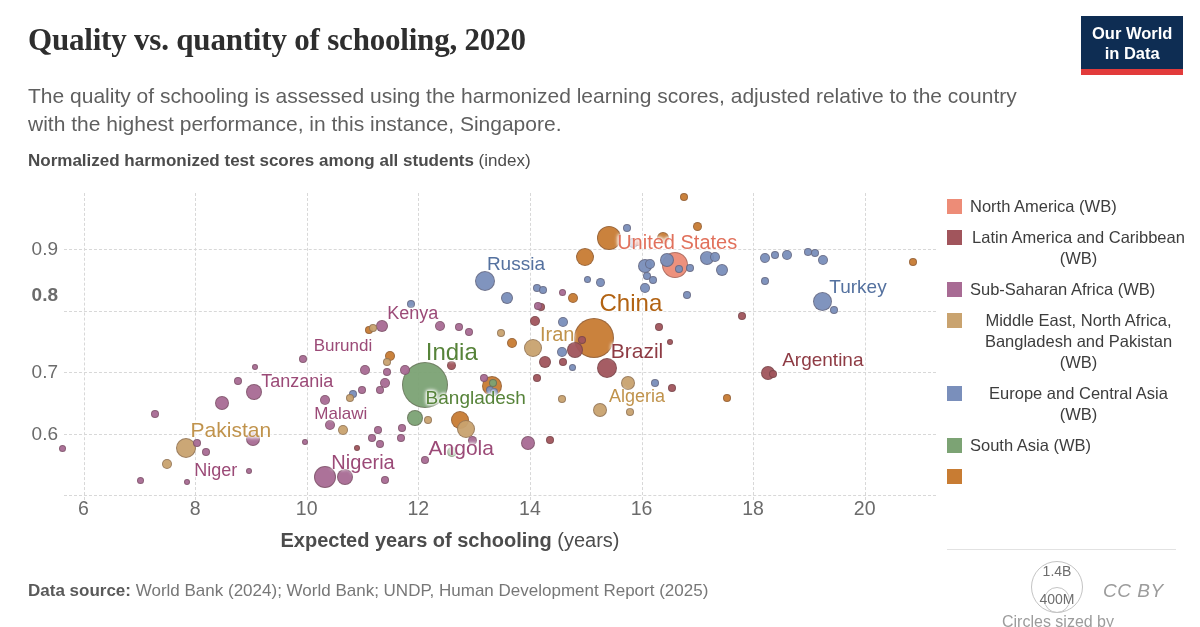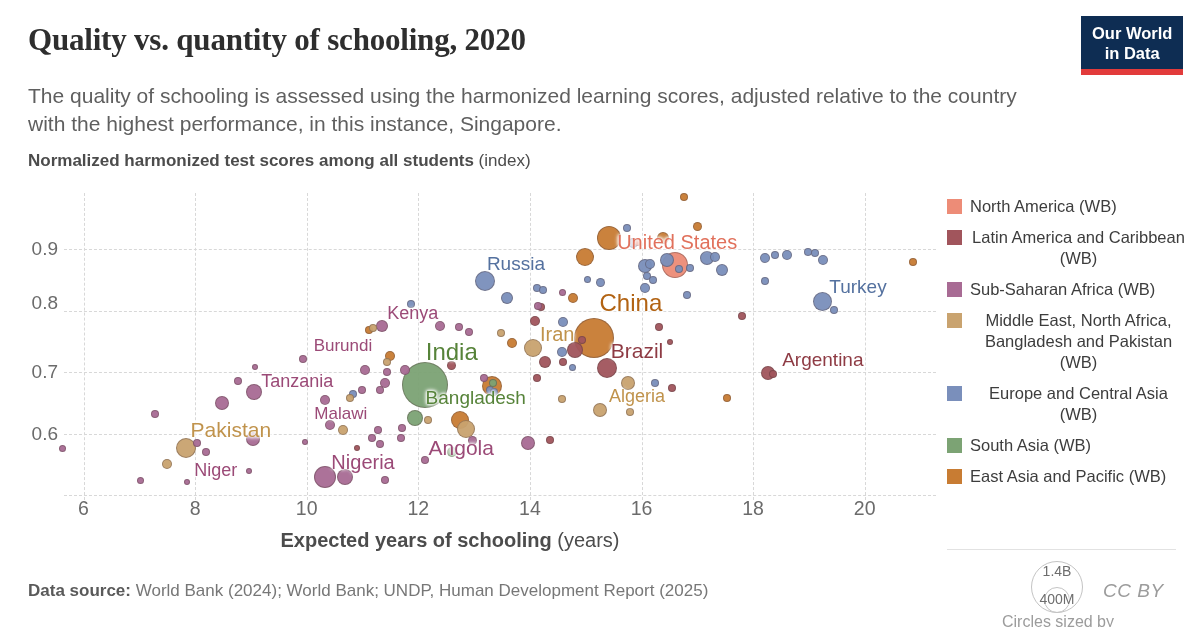--- a/index.html
+++ b/index.html
@@ -81,21 +81,21 @@
       <div class="xtick" style="left: 731.1px; top: 497px;">18</div>
       <div class="gridline-v" style="left: 864.7px; top: 193px; height: 307px;"></div>
       <div class="xtick" style="left: 842.7px; top: 497px;">20</div>
       <div class="gridline-h" style="left: 64px; top: 433.5px; width: 872px;"></div>
       <div class="gridline-h" style="left: 64px; top: 372px; width: 872px;"></div>
       <div class="gridline-h" style="left: 64px; top: 310.5px; width: 872px;"></div>
       <div class="gridline-h" style="left: 64px; top: 249px; width: 872px;"></div>
       <div class="gridline-h" style="left: 64px; top: 495px; width: 872px;"></div>
       <div class="ytick" style="left: 14px; top: 422.5px;">0.6</div>
       <div class="ytick" style="left: 14px; top: 361px;">0.7</div>
-      <div class="ytick" style="left: 14px; top: 292px;">0.8</div>
+      <div class="ytick" style="left: 14px; top: 284px; font-weight: bold;">0.8</div>
       <div class="ytick" style="left: 14px; top: 238px;">0.9</div>
       <div class="dot" style="left: 401.996px; top: 361.915px; width: 46px; height: 46px; background: rgb(124, 163, 116);"></div>
       <div class="dot" style="left: 574.07px; top: 318.175px; width: 40px; height: 40px; background: rgb(200, 124, 51);"></div>
       <div class="dot" style="left: 661.98px; top: 251.99px; width: 26px; height: 26px; background: rgb(237, 140, 119);"></div>
       <div class="dot" style="left: 597.136px; top: 225.93px; width: 24px; height: 24px; background: rgb(200, 124, 51);"></div>
       <div class="dot" style="left: 314.114px; top: 466.165px; width: 22px; height: 22px; background: rgb(168, 107, 148);"></div>
       <div class="dot" style="left: 481.956px; top: 375.53px; width: 20px; height: 20px; background: rgb(200, 124, 51);"></div>
       <div class="dot" style="left: 475.26px; top: 270.98px; width: 20px; height: 20px; background: rgb(122, 143, 187);"></div>
       <div class="dot" style="left: 596.904px; top: 357.695px; width: 20px; height: 20px; background: rgb(161, 85, 92);"></div>
       <div class="dot" style="left: 176.172px; top: 438.26px; width: 20px; height: 20px; background: rgb(201, 163, 111);"></div>
@@ -262,21 +262,20 @@
       <div class="legend-item">
         <div class="swatch" style="background: rgb(122, 143, 187);"></div>
         <div>Europe and Central Asia (WB)</div>
       </div>
       <div class="legend-item">
         <div class="swatch" style="background: rgb(124, 163, 116);"></div>
         <div>South Asia (WB)</div>
       </div>
       <div class="legend-item">
         <div class="swatch" style="background: rgb(200, 124, 51);"></div>
-        <div>East Asia and Pacific (WB)</div>
       </div>
     </div>
 
   <div class="divider"></div>
 
   <div class="footer">
     <span class="b">Data source:</span><span> World Bank (2024); World Bank; UNDP, Human Development Report (2025)</span>
   </div>
 
   <a class="ccby" href="#">CC BY</a>

